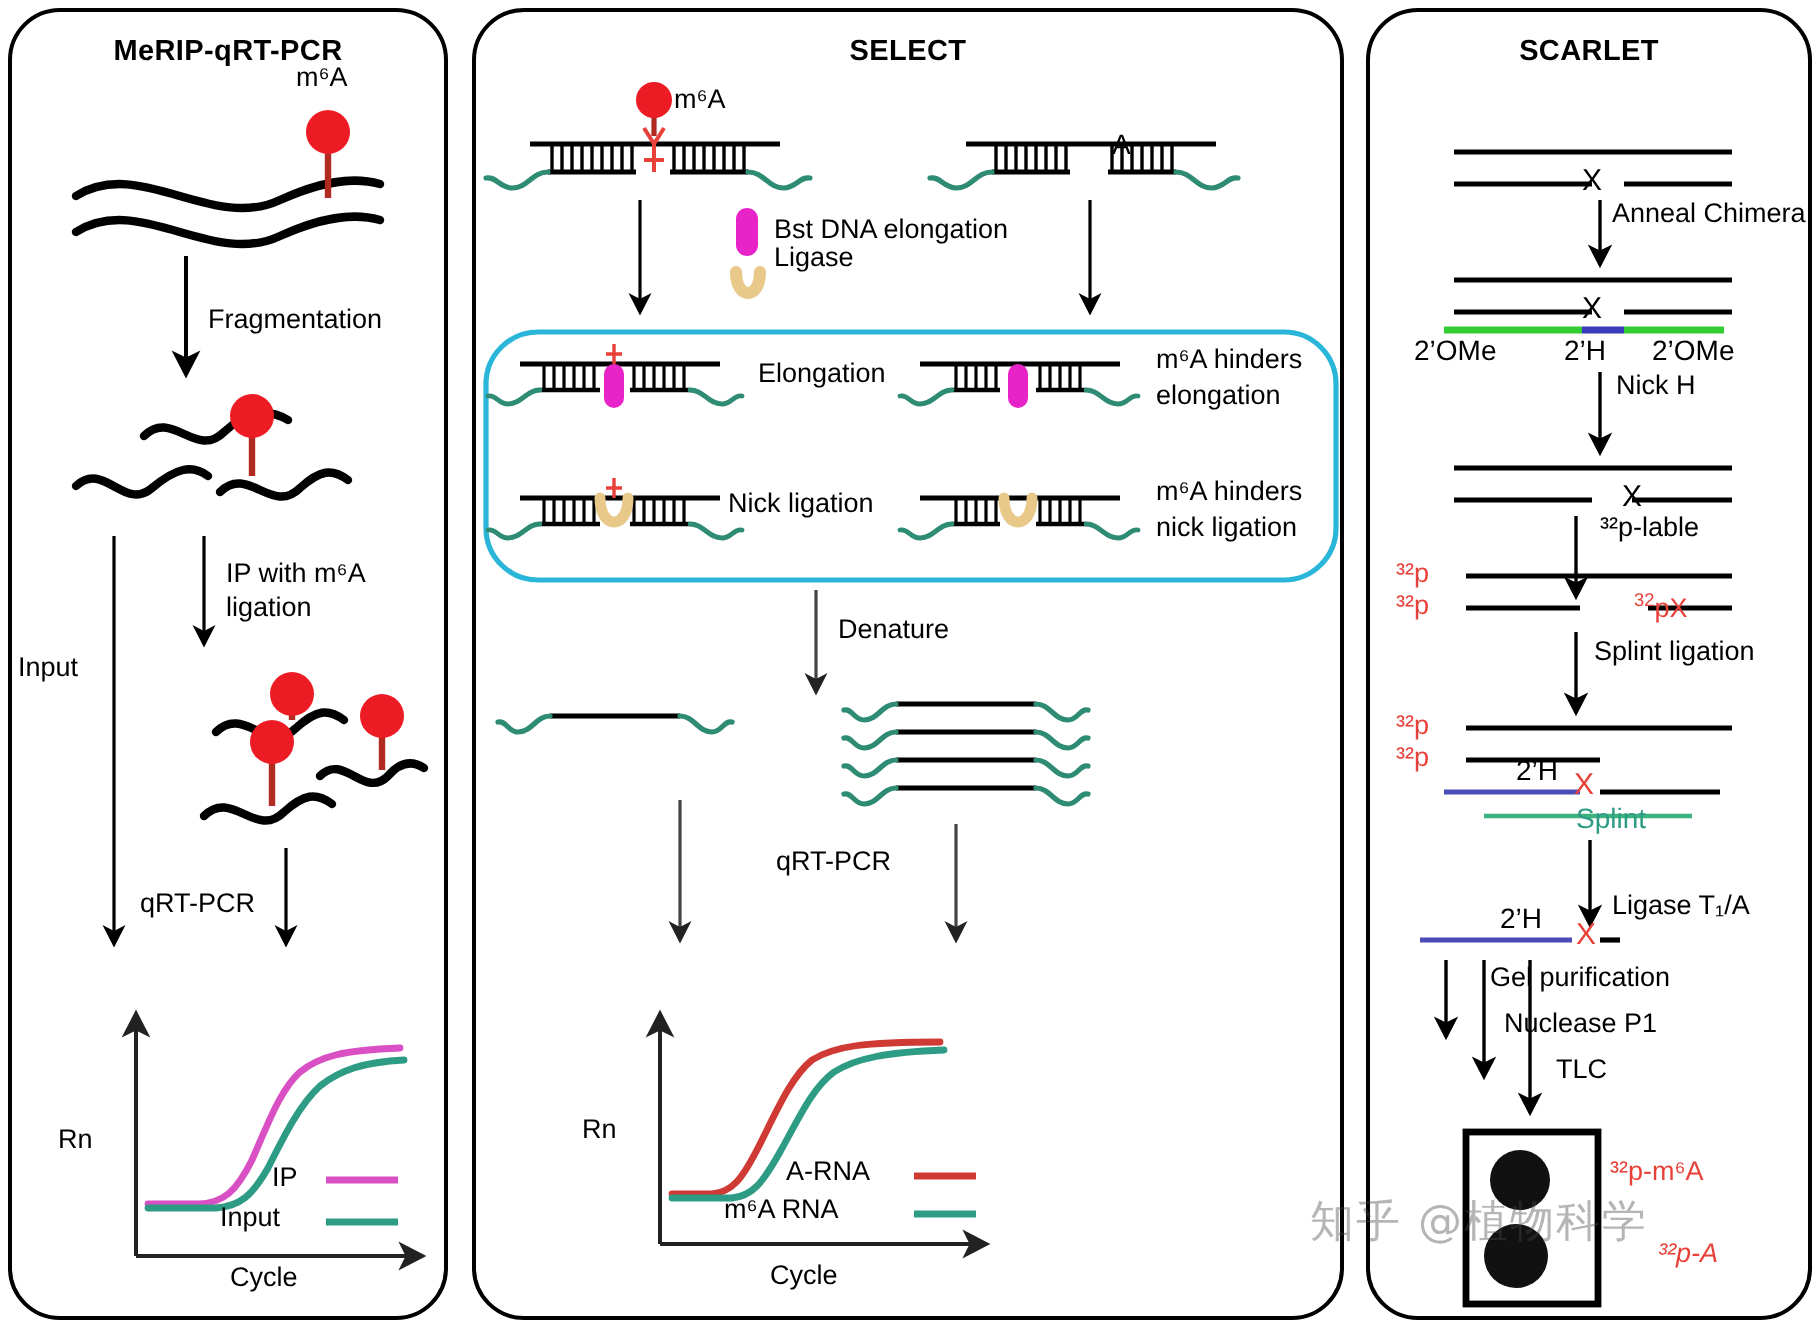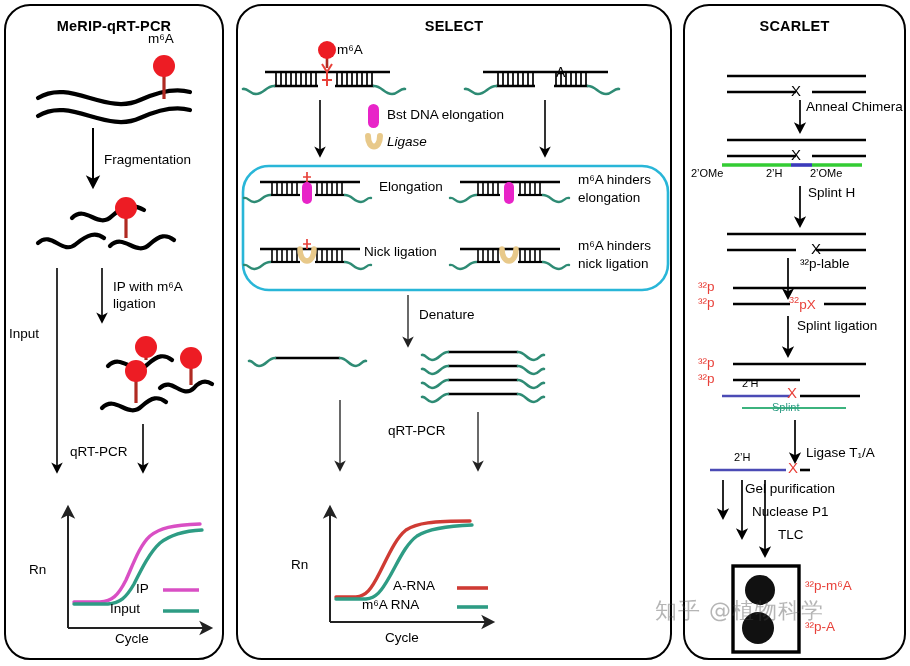--- a/index.html
+++ b/index.html
@@ -7,24 +7,24 @@
   #stage{position:relative;width:910px;height:666px;overflow:hidden;background:#fff;}
 
   .panel{position:absolute;top:4px;height:656px;border:2.5px solid #000;border-radius:26px;background:#fff;box-sizing:border-box;}
   #panel-merip{left:4px;width:220px;}
   #panel-select{left:236px;width:436px;}
   #panel-scarlet{left:683px;width:223px;padding-left:16px;}
 
   .panel-title{position:absolute;top:12px;left:0;width:100%;text-align:center;font-size:14.5px;font-weight:bold;letter-spacing:.2px;}
 
   .lbl{position:absolute;font-size:13.5px;line-height:1.18;white-space:pre;}
-  .lbl.sm{font-size:11px;}
+  .lbl.sm{font-size:14px;margin-left:16px;}
   .lbl.red{color:#e8413a;}
   .lbl.teal{color:#2e9c84;}
-  .sup{font-size:.68em;vertical-align:super;}
+  .sup{font-size:.68em;vertical-align:super;margin-left:28px;}
 
   svg.layer{position:absolute;left:0;top:0;width:910px;height:666px;pointer-events:none;overflow:visible;}
 
   .wm{position:absolute;left:655px;top:596px;font-size:22px;color:rgba(70,70,70,.40);font-family:"DejaVu Sans",sans-serif;letter-spacing:1px;white-space:nowrap;}
 </style>
 </head>
 <body>
 
 <div id="stage">
 
@@ -364,56 +364,56 @@
   <div class="lbl" style="left:113px;top:296px;">ligation</div>
   <div class="lbl" style="left:9px;top:326px;">Input</div>
   <div class="lbl" style="left:70px;top:444px;">qRT-PCR</div>
   <div class="lbl" style="left:29px;top:562px;">Rn</div>
   <div class="lbl" style="left:115px;top:631px;">Cycle</div>
   <div class="lbl" style="left:136px;top:581px;">IP</div>
   <div class="lbl" style="left:110px;top:601px;">Input</div>
 
   <div class="lbl" style="left:337px;top:42px;">m⁶A</div>
   <div class="lbl" style="left:387px;top:107px;">Bst DNA elongation</div>
-  <div class="lbl" style="left:387px;top:134px;font-style:italic;">Ligase</div>
+  <div class="lbl" style="left:387px;top:121px;">Ligase</div>
   <div class="lbl" style="left:556px;top:64px;font-size:14px;">A</div>
   <div class="lbl" style="left:379px;top:179px;">Elongation</div>
   <div class="lbl" style="left:578px;top:172px;">m⁶A hinders</div>
   <div class="lbl" style="left:578px;top:190px;">elongation</div>
   <div class="lbl" style="left:364px;top:244px;">Nick ligation</div>
   <div class="lbl" style="left:578px;top:238px;">m⁶A hinders</div>
   <div class="lbl" style="left:578px;top:256px;">nick ligation</div>
   <div class="lbl" style="left:419px;top:307px;">Denature</div>
   <div class="lbl" style="left:388px;top:423px;">qRT-PCR</div>
   <div class="lbl" style="left:291px;top:557px;">Rn</div>
   <div class="lbl" style="left:385px;top:630px;">Cycle</div>
   <div class="lbl" style="left:393px;top:578px;">A-RNA</div>
   <div class="lbl" style="left:362px;top:597px;">m⁶A RNA</div>
 
   <div class="lbl" style="left:791px;top:82px;font-size:15px;">X</div>
   <div class="lbl" style="left:806px;top:99px;">Anneal Chimera</div>
   <div class="lbl" style="left:791px;top:146px;font-size:15px;">X</div>
   <div class="lbl sm" style="left:691px;top:167px;">2’OMe</div>
   <div class="lbl sm" style="left:766px;top:167px;">2’H</div>
   <div class="lbl sm" style="left:810px;top:167px;">2’OMe</div>
-  <div class="lbl" style="left:808px;top:185px;">Splint H</div>
+  <div class="lbl" style="left:808px;top:185px;">Nick H</div>
   <div class="lbl" style="left:811px;top:240px;font-size:15px;">X</div>
   <div class="lbl" style="left:800px;top:256px;"><span class="red">³²p</span><span>-lable</span></div>
   <div class="lbl red" style="left:698px;top:279px;">³²p</div>
   <div class="lbl red" style="left:698px;top:295px;">³²p</div>
   <div class="lbl red" style="left:789px;top:295px;"><span class="sup">32</span><span>pX</span></div>
   <div class="lbl" style="left:797px;top:318px;">Splint ligation</div>
   <div class="lbl red" style="left:698px;top:355px;">³²p</div>
   <div class="lbl red" style="left:698px;top:371px;">³²p</div>
   <div class="lbl sm" style="left:742px;top:377px;">2’H</div>
   <div class="lbl red" style="left:787px;top:384px;font-size:15px;">X</div>
   <div class="lbl teal sm" style="left:772px;top:401px;">Splint</div>
   <div class="lbl" style="left:806px;top:445px;"><span>Ligase T₁/A</span></div>
   <div class="lbl sm" style="left:734px;top:451px;">2’H</div>
   <div class="lbl red" style="left:788px;top:459px;font-size:15px;">X</div>
   <div class="lbl" style="left:745px;top:481px;">Gel purification</div>
   <div class="lbl" style="left:752px;top:504px;">Nuclease P1</div>
   <div class="lbl" style="left:778px;top:527px;">TLC</div>
   <div class="lbl red" style="left:805px;top:578px;">³²p-m⁶A</div>
-  <div class="lbl red" style="left:805px;top:619px;">³²p-A</div>
+  <div class="lbl red" style="left:829px;top:619px;font-style:italic;">³²p-A</div>
 
   <div class="wm">知乎 @植物科学</div>
 </div>
 
 </body></html>

